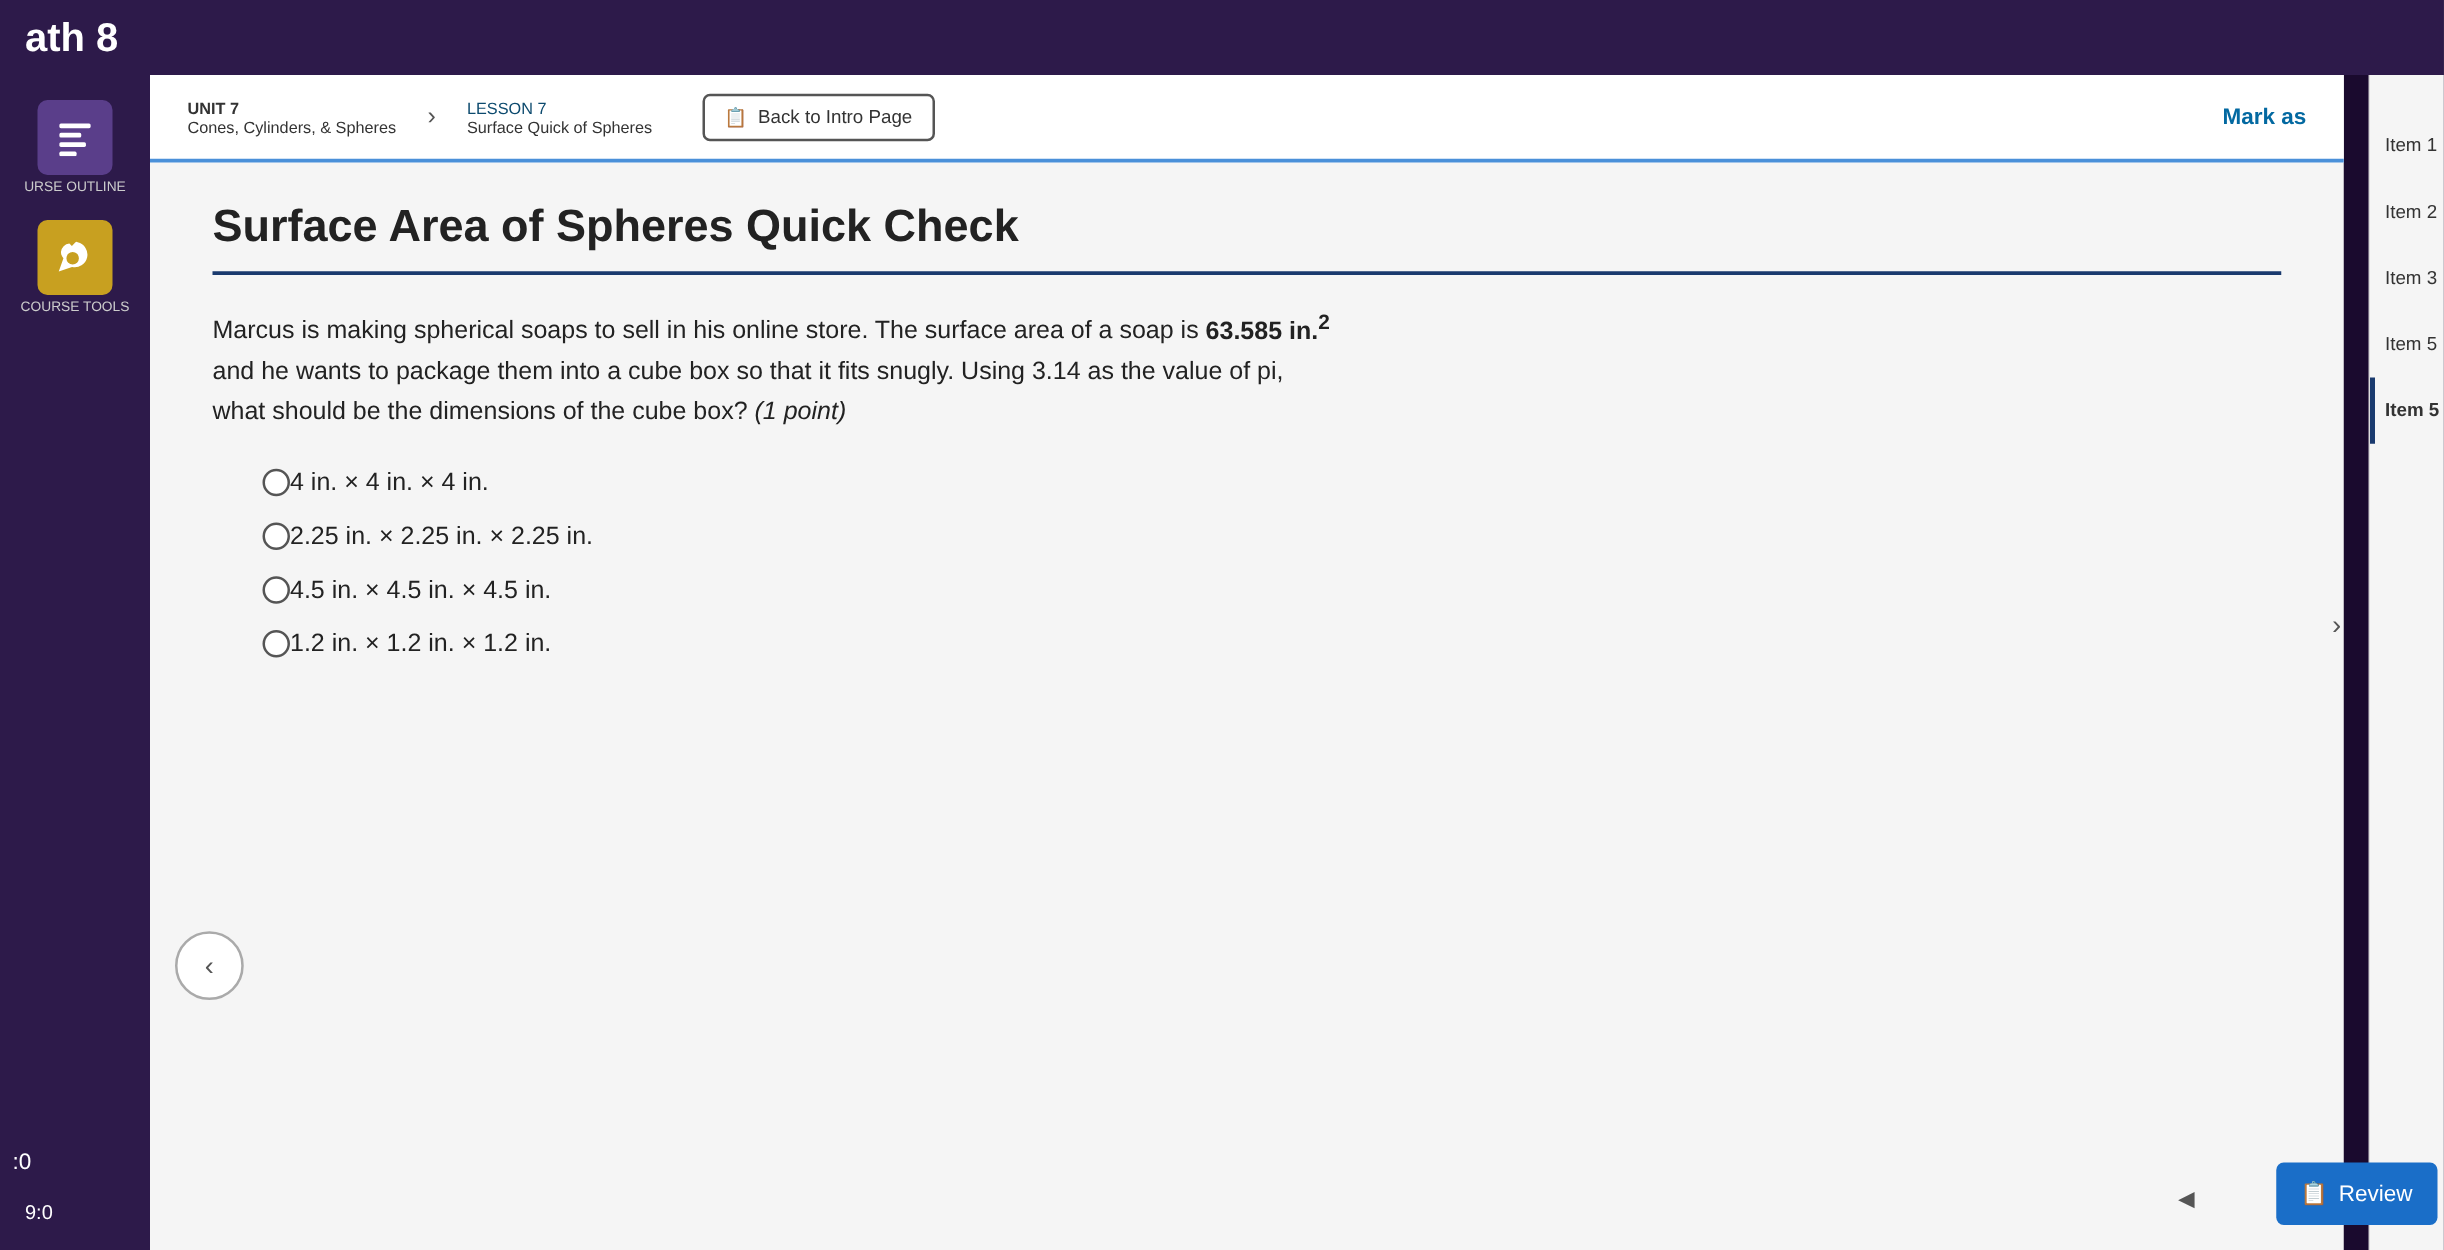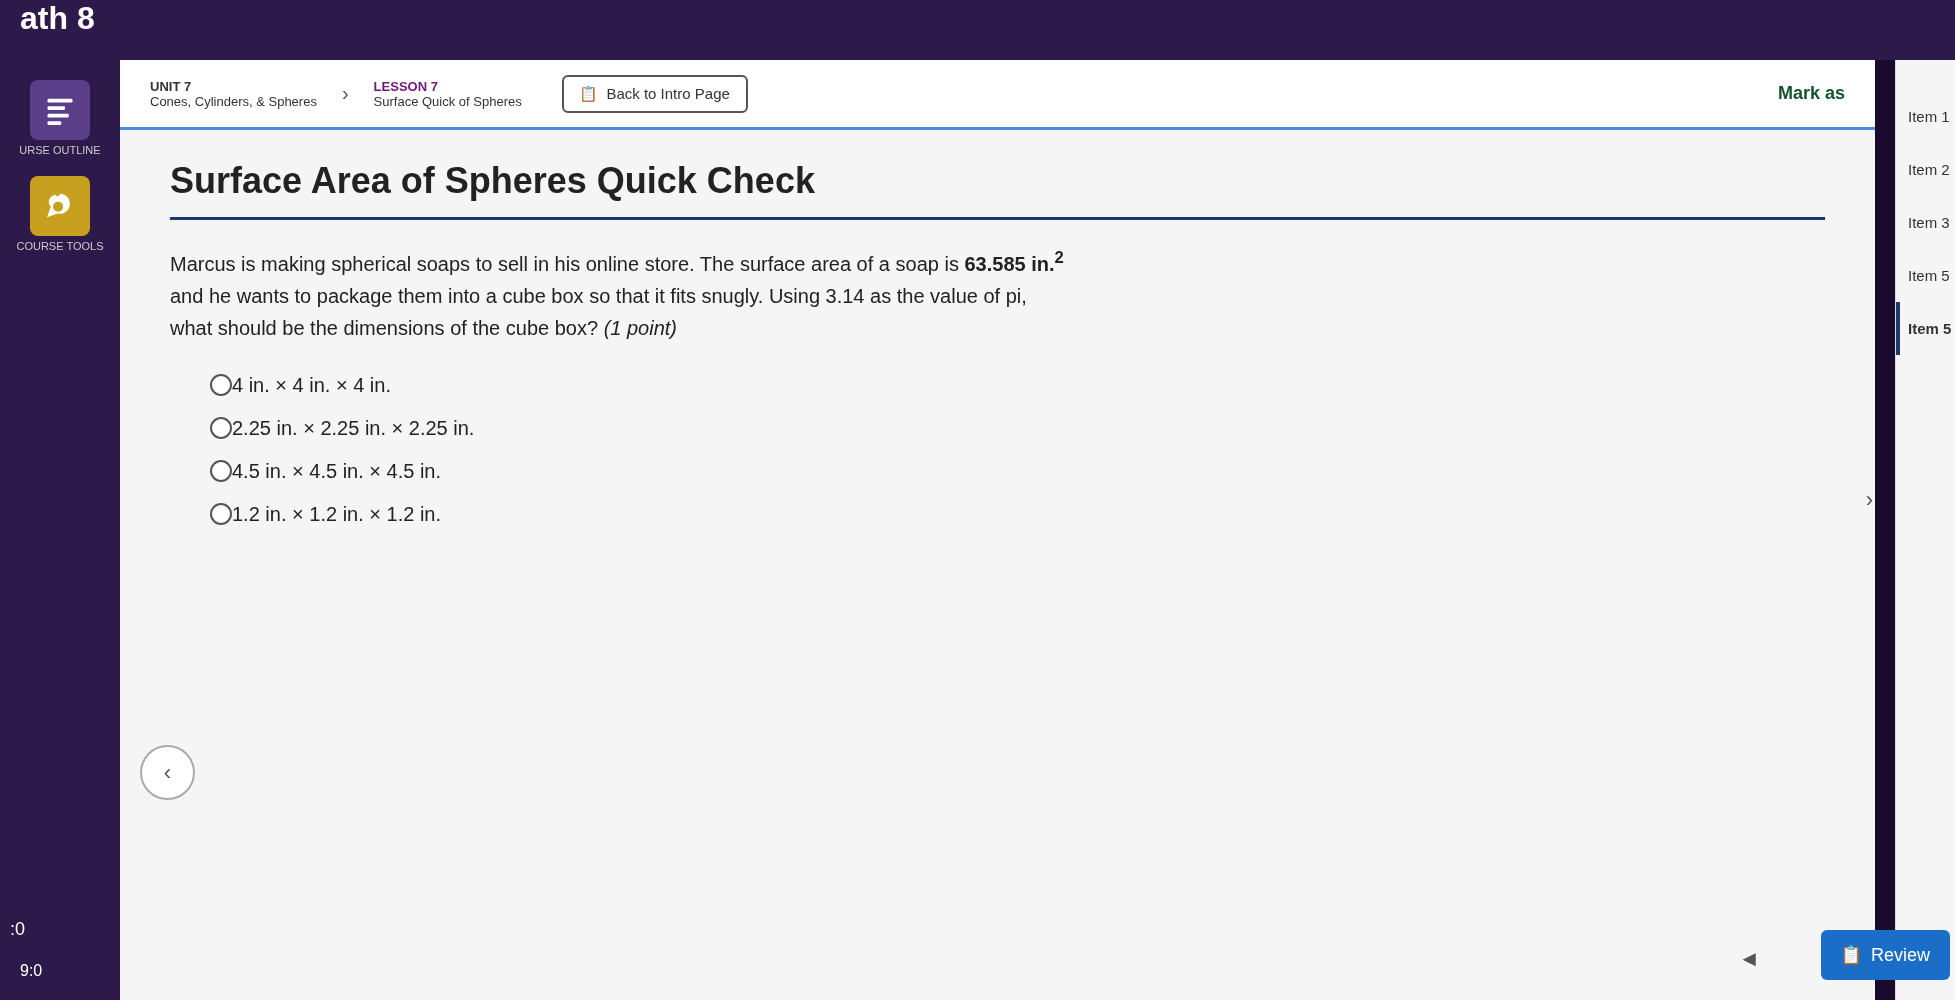--- a/index.html
+++ b/index.html
@@ -14,21 +14,21 @@
 
     
     .top-bar {
       position: absolute;
       top: 0;
       left: 0;
       right: 0;
       height: 60px;
       background: #2d1a4a;
       display: flex;
-      align-items: flex-start;
+      align-items: center;
       padding: 0 20px;
       z-index: 10;
     }
     .top-bar-title {
       color: white;
       font-size: 32px;
       font-weight: bold;
     }
 
     
@@ -143,22 +143,22 @@
       font-size: 20px;
       color: #555;
       margin: 0 5px;
     }
     .breadcrumb-lesson {
       display: flex;
       flex-direction: column;
     }
     .breadcrumb-lesson-label {
       font-size: 13px;
-      font-weight: bold;
-      color: #701a75;
+      font-weight: normal;
+      color: #0c4a6e;
     }
     .breadcrumb-lesson-sub {
       font-size: 13px;
       color: #333;
     }
     .back-btn {
       border: 2px solid #555;
       border-radius: 6px;
       padding: 8px 16px;
       background: white;
@@ -167,21 +167,21 @@
       align-items: center;
       gap: 8px;
       font-size: 15px;
       color: #333;
       margin-left: 20px;
     }
     .mark-as {
       margin-left: auto;
       font-size: 18px;
       font-weight: bold;
-      color: #14532d;
+      color: #0369a1;
     }
 
     
     .content-area {
       padding: 30px 50px;
       flex: 1;
       overflow-y: auto;
     }
     .quiz-title {
       font-size: 36px;

